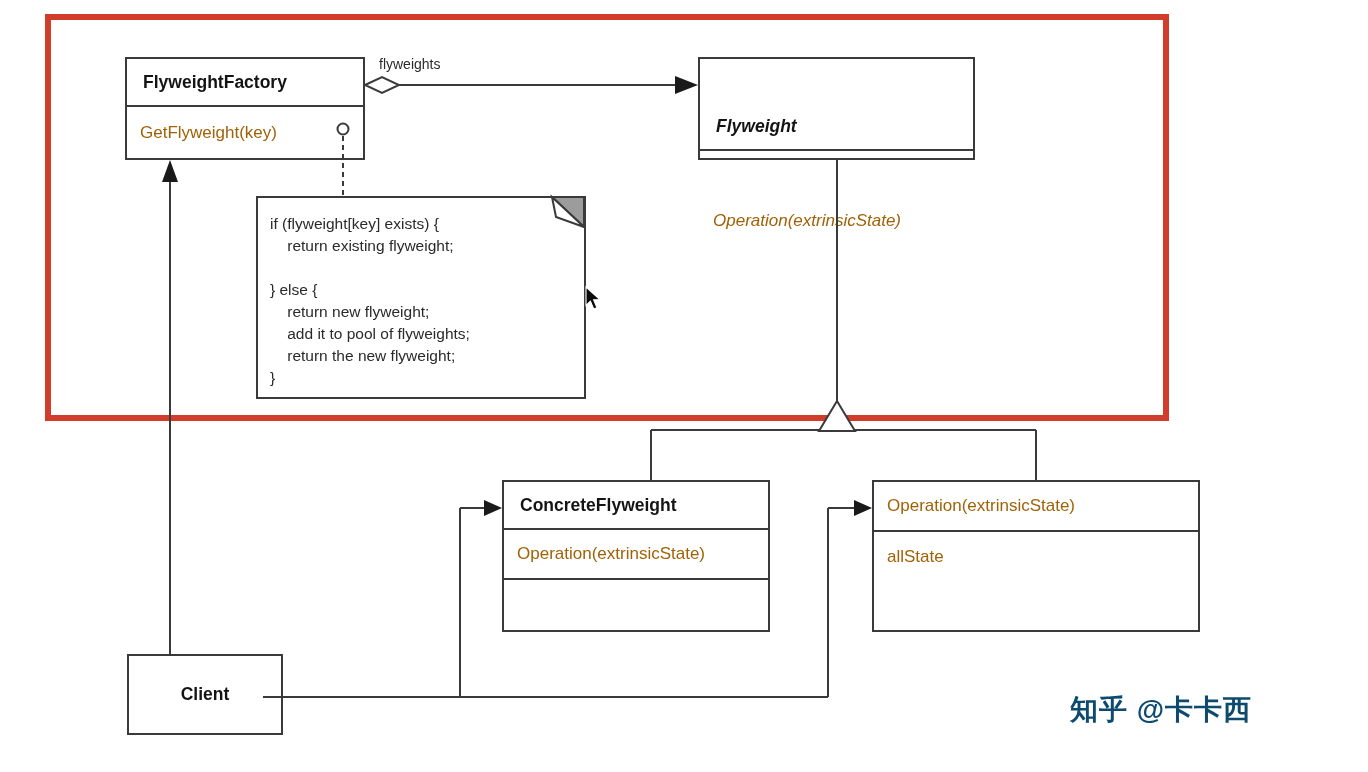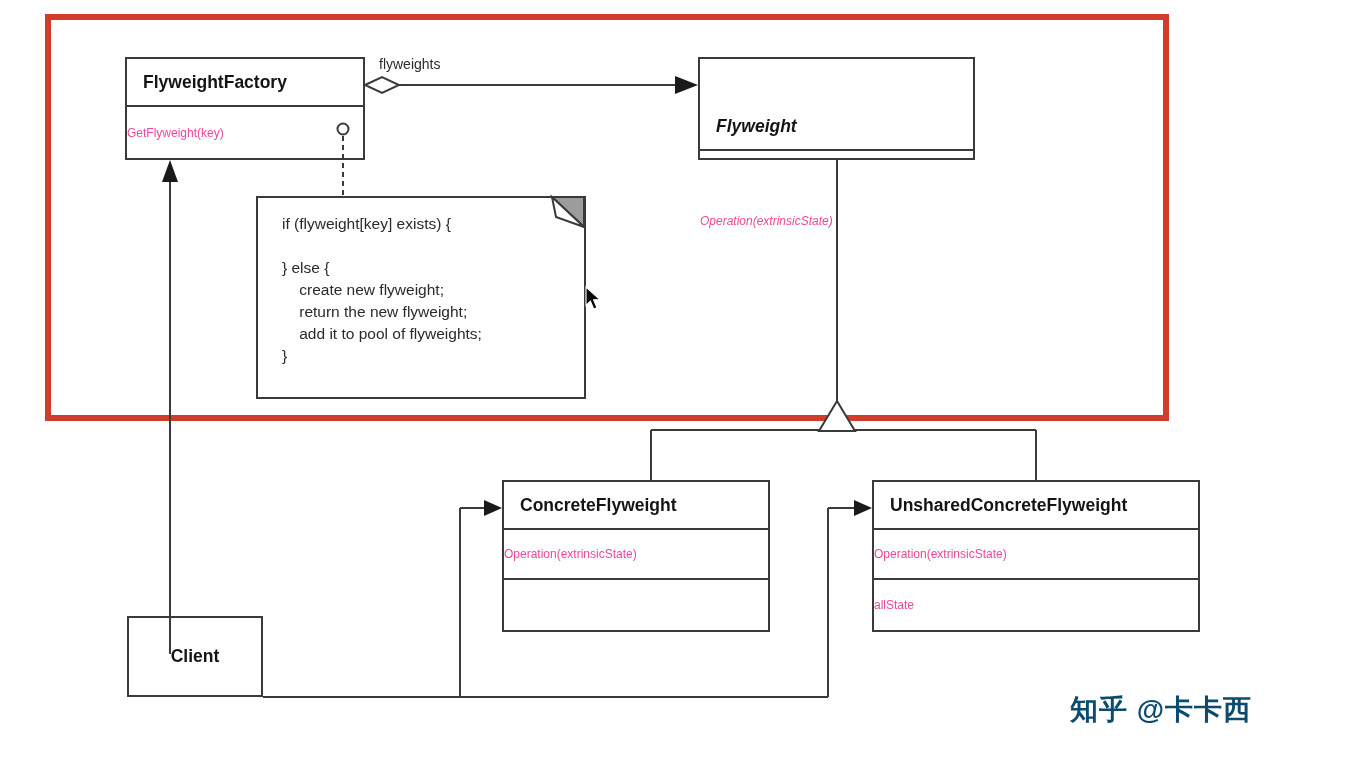--- a/index.html
+++ b/index.html
@@ -13,30 +13,30 @@
   }
   .uml-box{
     position:absolute;background:#fff;border:2px solid #3a3a3a;
     box-sizing:border-box;z-index:2;
   }
   .uml-title{
     font-weight:bold;font-size:17.5px;color:#141414;display:flex;align-items:center;
     padding-left:16px;border-bottom:2px solid #3a3a3a;box-sizing:border-box;height:48px;
   }
   .uml-row{
-    font-size:12px;color:#ec4899;display:flex;align-items:center;
-    box-sizing:border-box;
+    font-size:17px;color:#a16207;display:flex;align-items:center;
+    padding-left:13px;box-sizing:border-box;
   }
   .row-divider{border-bottom:2px solid #3a3a3a;}
   .italic{font-style:italic;margin-top:44px;}
   .centered{justify-content:center;padding-left:0;}
   .note-box{
     position:absolute;left:256px;top:196px;width:330px;height:203px;
     background:#fff;border:2px solid #3a3a3a;box-sizing:border-box;
-    padding:15px 8px 0 24px;z-index:2;
+    padding:15px 8px 0 12px;z-index:2;
   }
   .note-line{
     font-size:15.5px;line-height:22px;min-height:22px;color:#2a2a2a;white-space:pre;
   }
   .edge-label{
     position:absolute;left:379px;top:56px;font-size:14px;color:#2a2a2a;z-index:2;
   }
   .watermark{
     position:absolute;left:1070px;top:691px;font-size:28px;letter-spacing:1px;
     color:#0c4a6e;z-index:2;text-shadow:0 2px 1px rgba(255,255,255,0.85);
@@ -63,36 +63,36 @@
     <div class="uml-title italic">Flyweight</div>
     <div class="uml-row italic" style="height:51px;">Operation(extrinsicState)</div>
   </div>
 
   <div class="uml-box" style="left:502px;top:480px;width:268px;height:152px;">
     <div class="uml-title">ConcreteFlyweight</div>
     <div class="uml-row row-divider" style="height:50px;">Operation(extrinsicState)</div>
   </div>
 
   <div class="uml-box" style="left:872px;top:480px;width:328px;height:152px;">
-    <div class="uml-title">UnsharedConcreteFlyweight</div>
     <div class="uml-row row-divider" style="height:50px;">Operation(extrinsicState)</div>
     <div class="uml-row" style="height:50px;">allState</div>
   </div>
 
-  <div class="uml-box" style="left:127px;top:616px;width:136px;height:81px;display:flex;">
+  <div class="uml-box" style="left:127px;top:654px;width:156px;height:81px;display:flex;">
     <div class="uml-title centered" style="border-bottom:none;height:auto;flex:1;">Client</div>
   </div>
 
   <div class="note-box">
     <div class="note-line">if (flyweight[key] exists) {</div>
+    <div class="note-line">    return existing flyweight;</div>
     <div class="note-line"></div>
     <div class="note-line">} else {</div>
-    <div class="note-line">    create new flyweight;</div>
+    <div class="note-line">    return new flyweight;</div>
+    <div class="note-line">    add it to pool of flyweights;</div>
     <div class="note-line">    return the new flyweight;</div>
-    <div class="note-line">    add it to pool of flyweights;</div>
     <div class="note-line">}</div>
   </div>
 
   <div class="edge-label">flyweights</div>
 
   <div class="watermark">知乎 @卡卡西</div>
 
   <svg class="connector-layer" viewBox="0 0 1368 772" xmlns="http://www.w3.org/2000/svg">
     <g stroke="#3a3a3a" stroke-width="2" fill="none">
 

